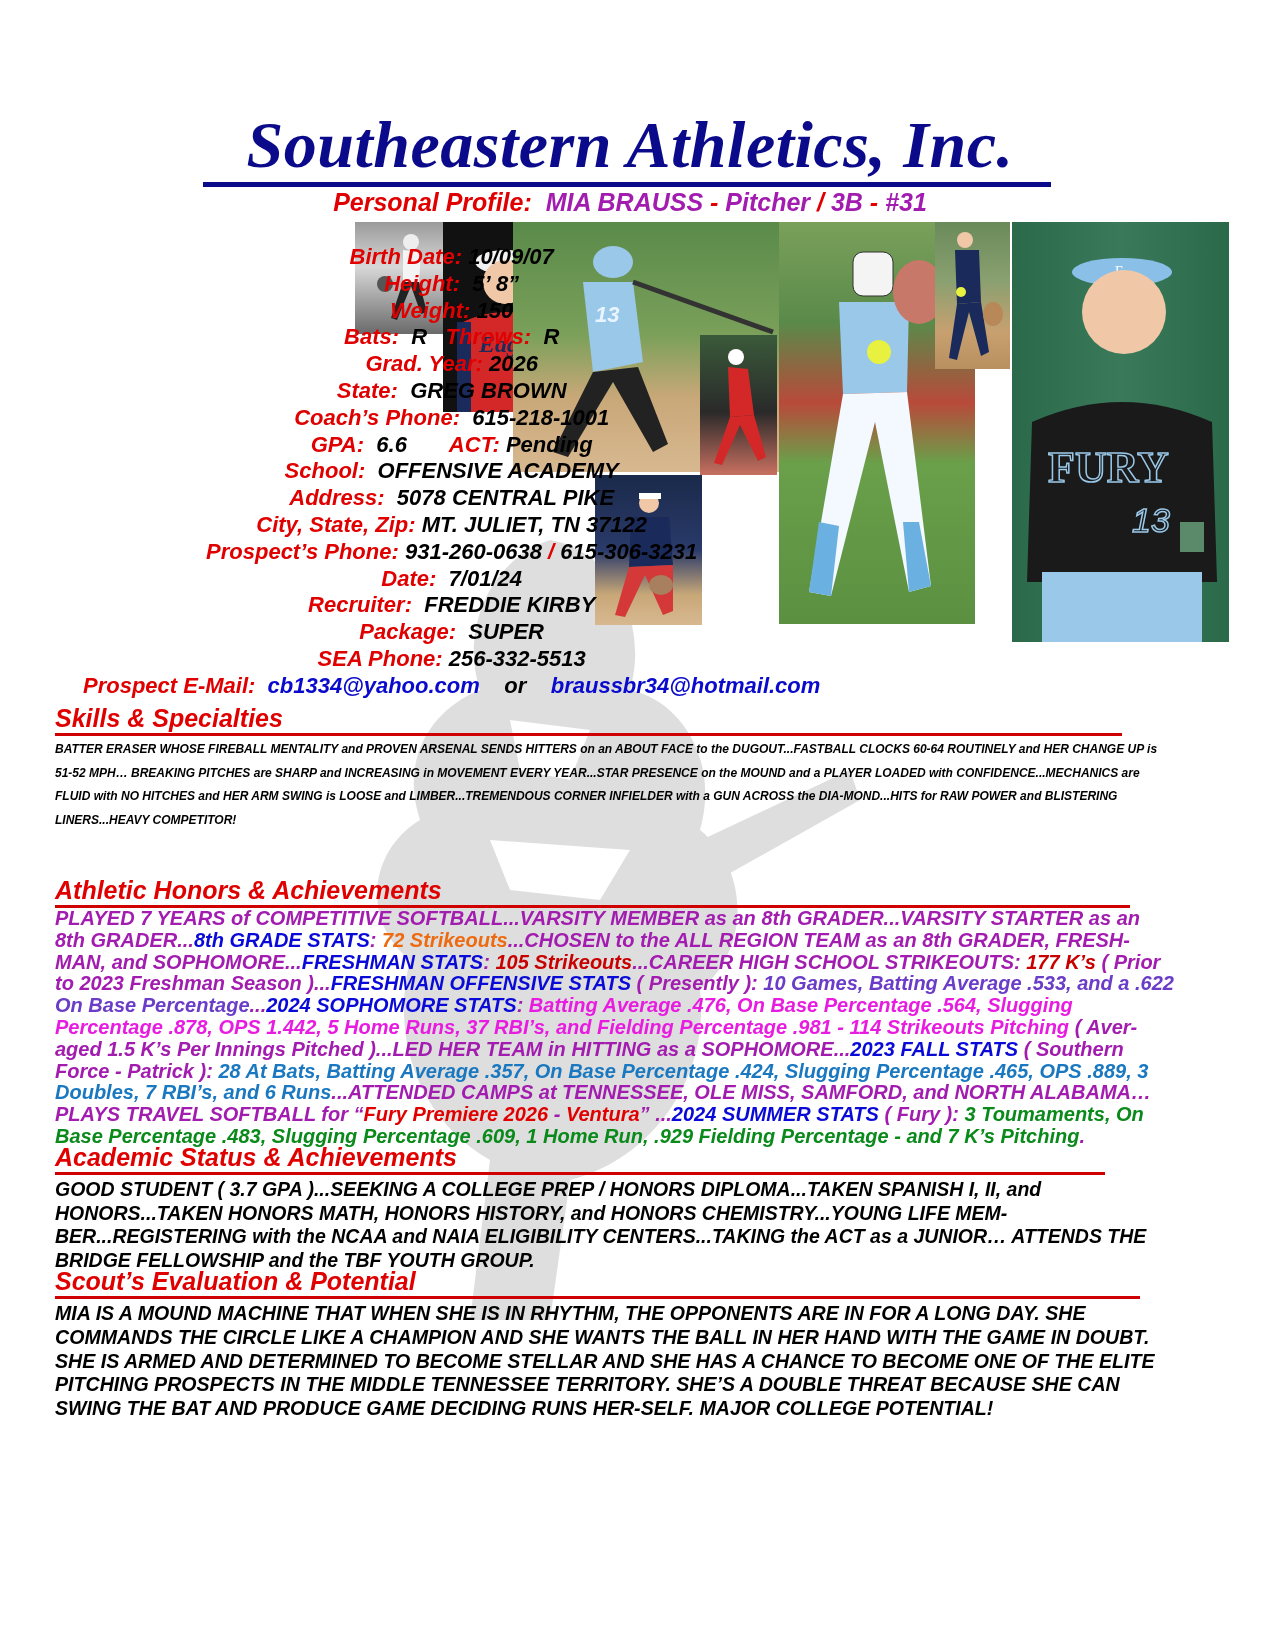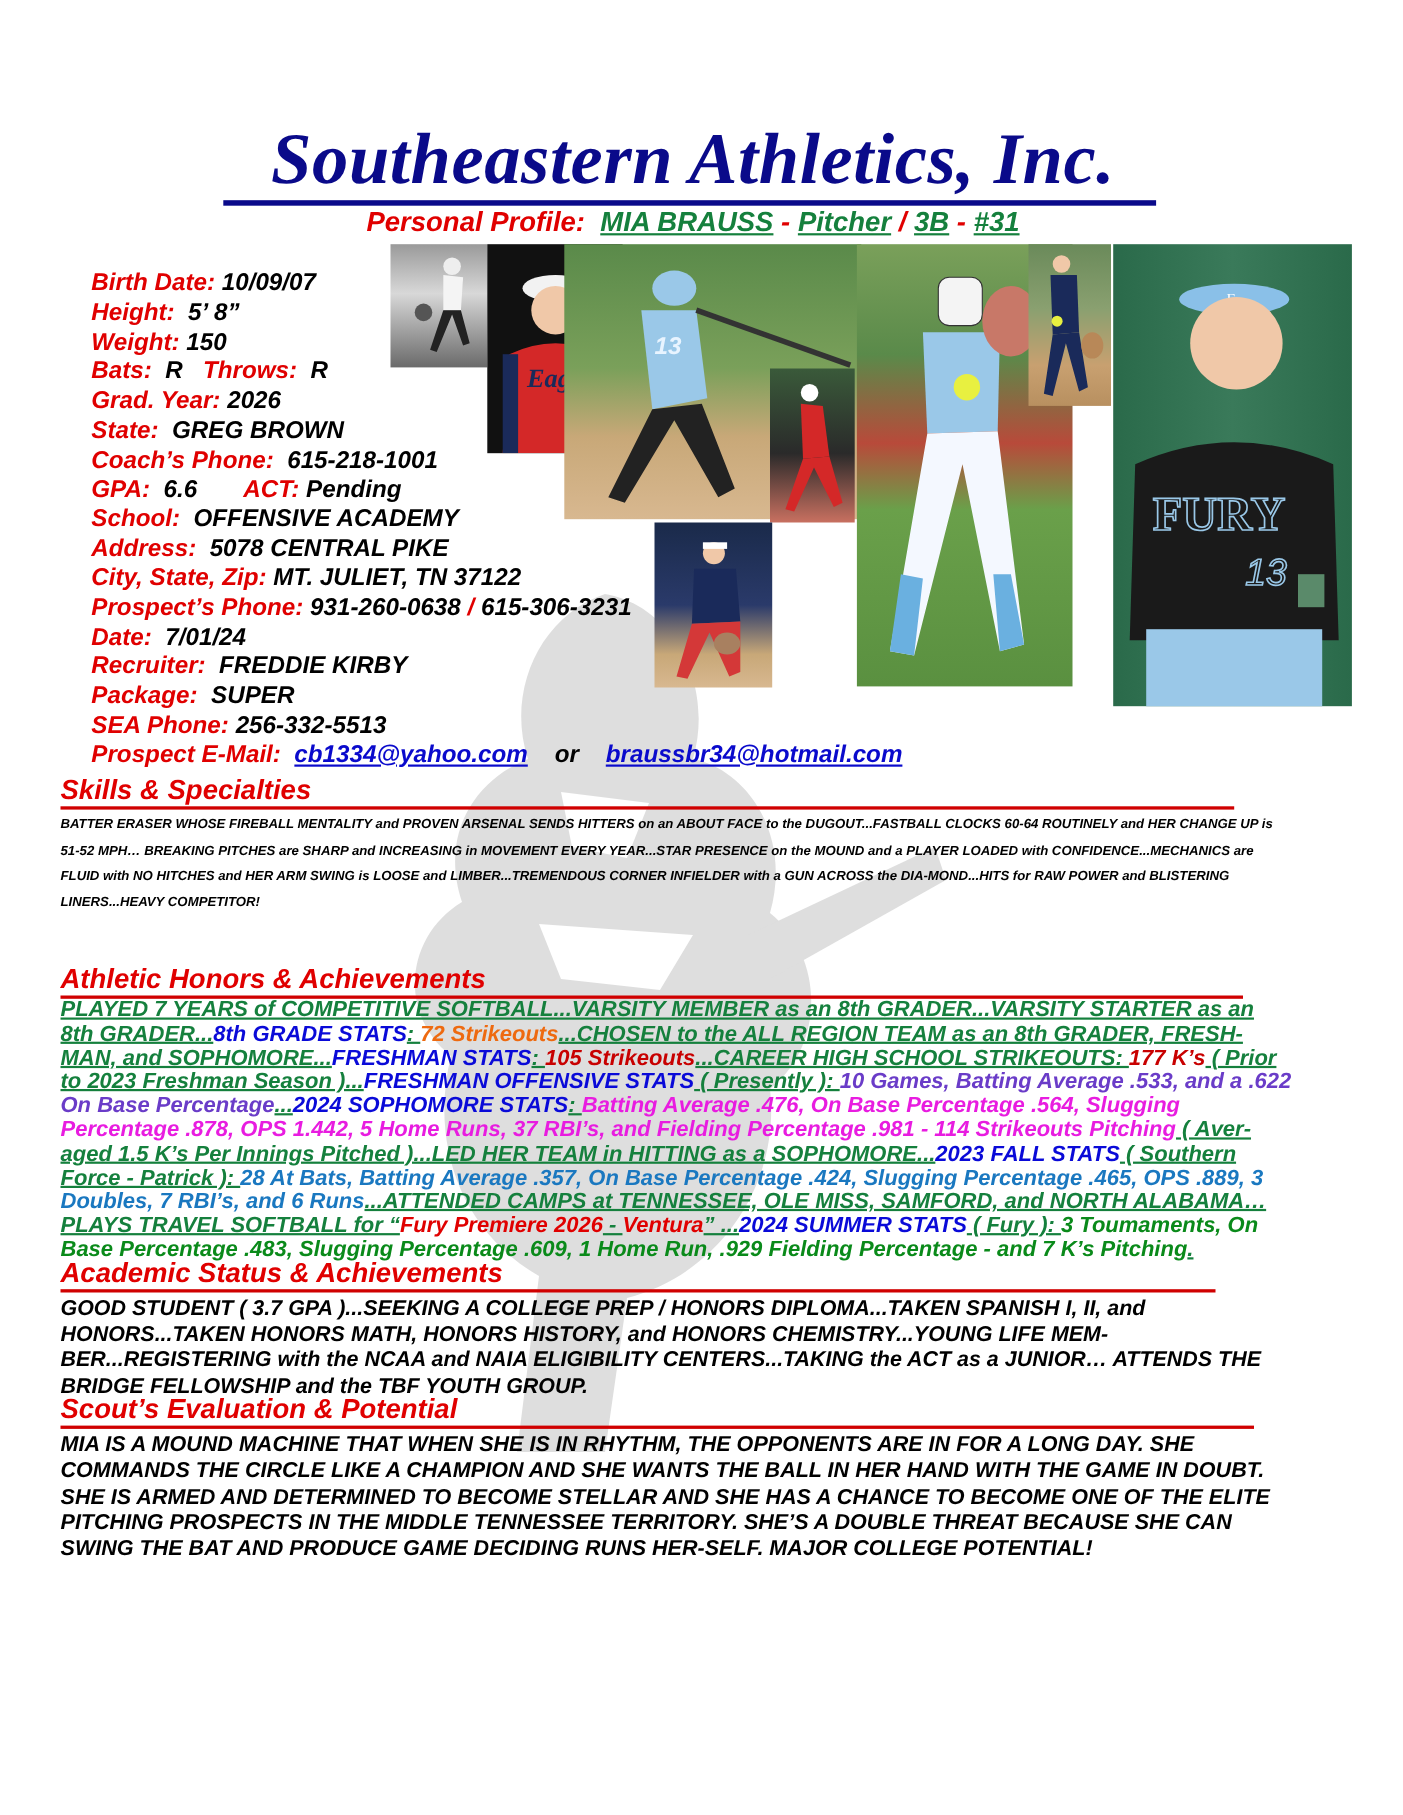--- a/index.html
+++ b/index.html
@@ -9,27 +9,27 @@
   
   .watermark { position: absolute; left: 250px; top: 520px; width: 620px; height: 820px; opacity: 0.28; z-index: 0; }
 
   .title { position: absolute; left: 200px; top: 108px; width: 860px; text-align: center;
     font-family: "Liberation Serif", serif; font-style: italic; font-weight: bold; font-size: 66px;
     color: #0a0a8a; letter-spacing: 0.5px; line-height: 74px; z-index: 2; }
   .title-rule { position: absolute; left: 203px; top: 182px; width: 848px; height: 5px; background: #0a0a8a; z-index: 2; }
   .subtitle { position: absolute; left: 200px; top: 186px; width: 860px; text-align: center; font-size: 25px;
     font-weight: bold; font-style: italic; line-height: 32px; z-index: 2; color: #000; }
   .red { color: #e00000; }
-  .blk { color: #15803d; text-decoration: underline; }
+  .blk { color: #a21caf; }
 
-  .info { position: absolute; left: 83px; top: 244px; z-index: 3; }
+  .info { position: absolute; left: 83px; top: 244px; z-index: 3; text-align: center; }
   .info .row { font-size: 22px; font-weight: bold; font-style: italic; line-height: 26.8px; white-space: nowrap; }
   .info .lbl { color: #e00000; }
   .info .val { color: #000; }
-  .info .email { color: #0a0acc; text-decoration: underline; }
+  .info .email { color: #0a0acc; }
 
   .photo { position: absolute; z-index: 2; overflow: hidden; }
 
   .section-head { position: absolute; left: 55px; font-size: 25px; font-weight: bold; font-style: italic; color: #e00000; z-index: 3; line-height: 30px; }
   .section-rule { position: absolute; left: 55px; height: 3px; background: #d00000; z-index: 3; }
   .body-text { position: absolute; left: 55px; width: 1120px; font-weight: bold; font-style: italic; color: #000; z-index: 3; }
   .skills { top: 738px; font-size: 12px; line-height: 23.6px; }
   .athletic { top: 908px; font-size: 20px; line-height: 21.8px; }
   .academic { top: 1178px; font-size: 19.5px; line-height: 23.6px; }
   .scout { top: 1302px; font-size: 19.6px; line-height: 23.8px; }

